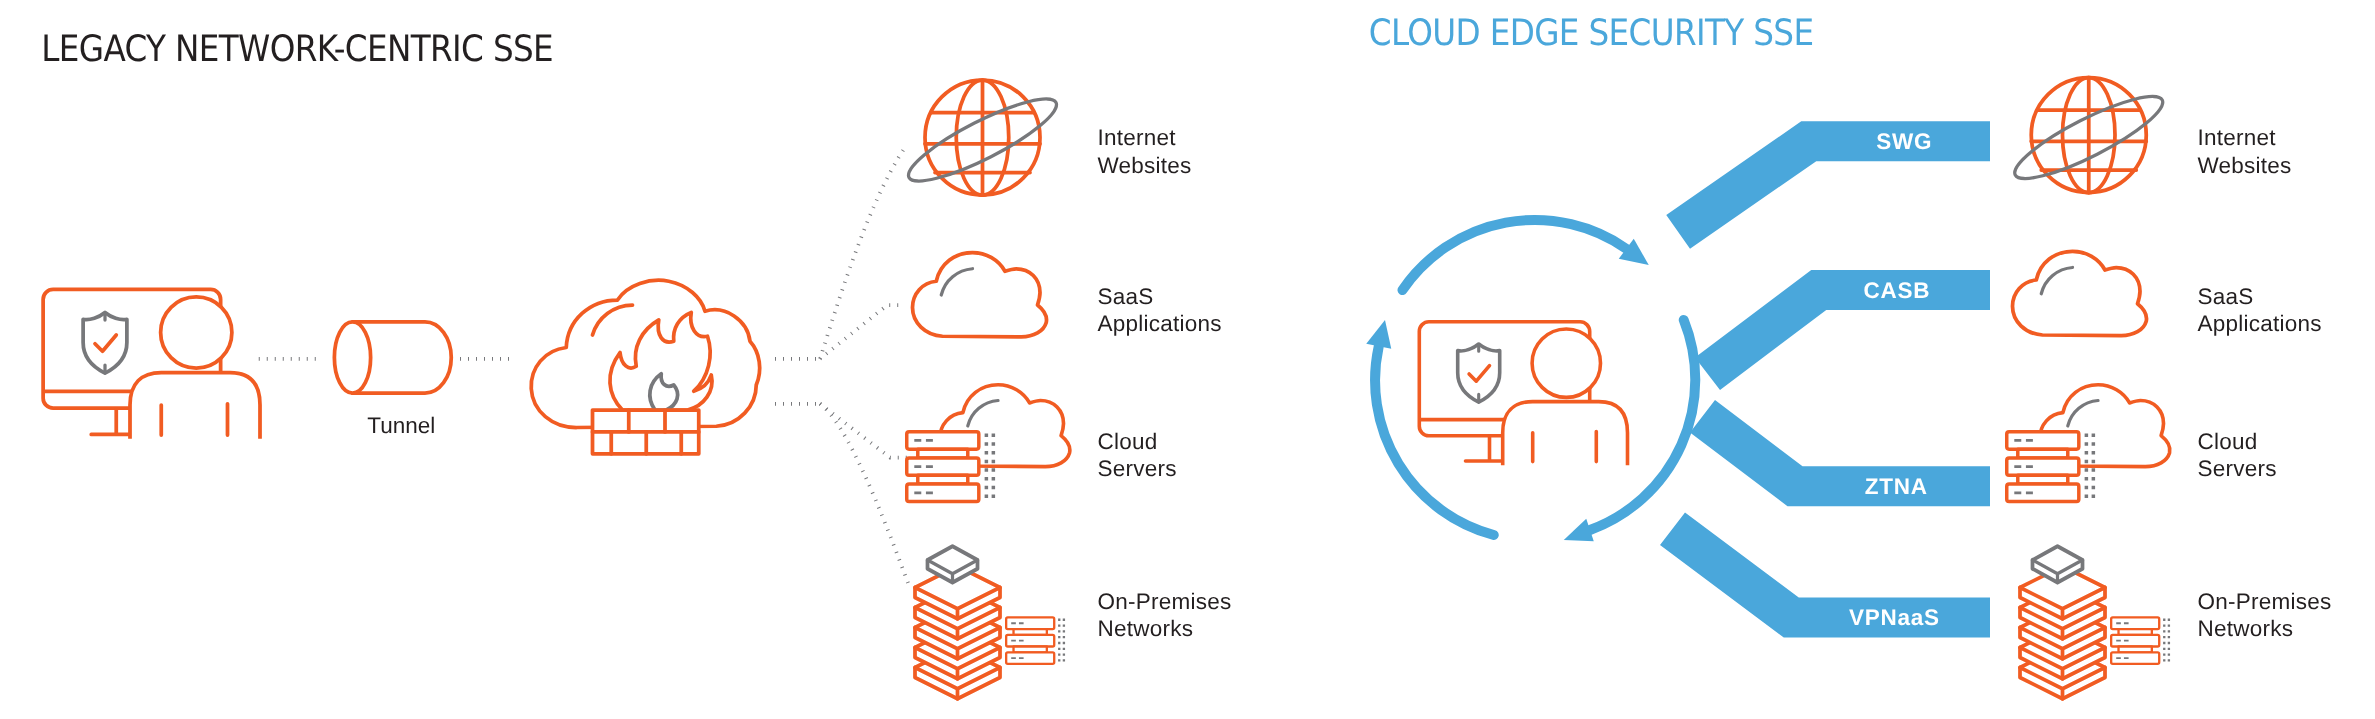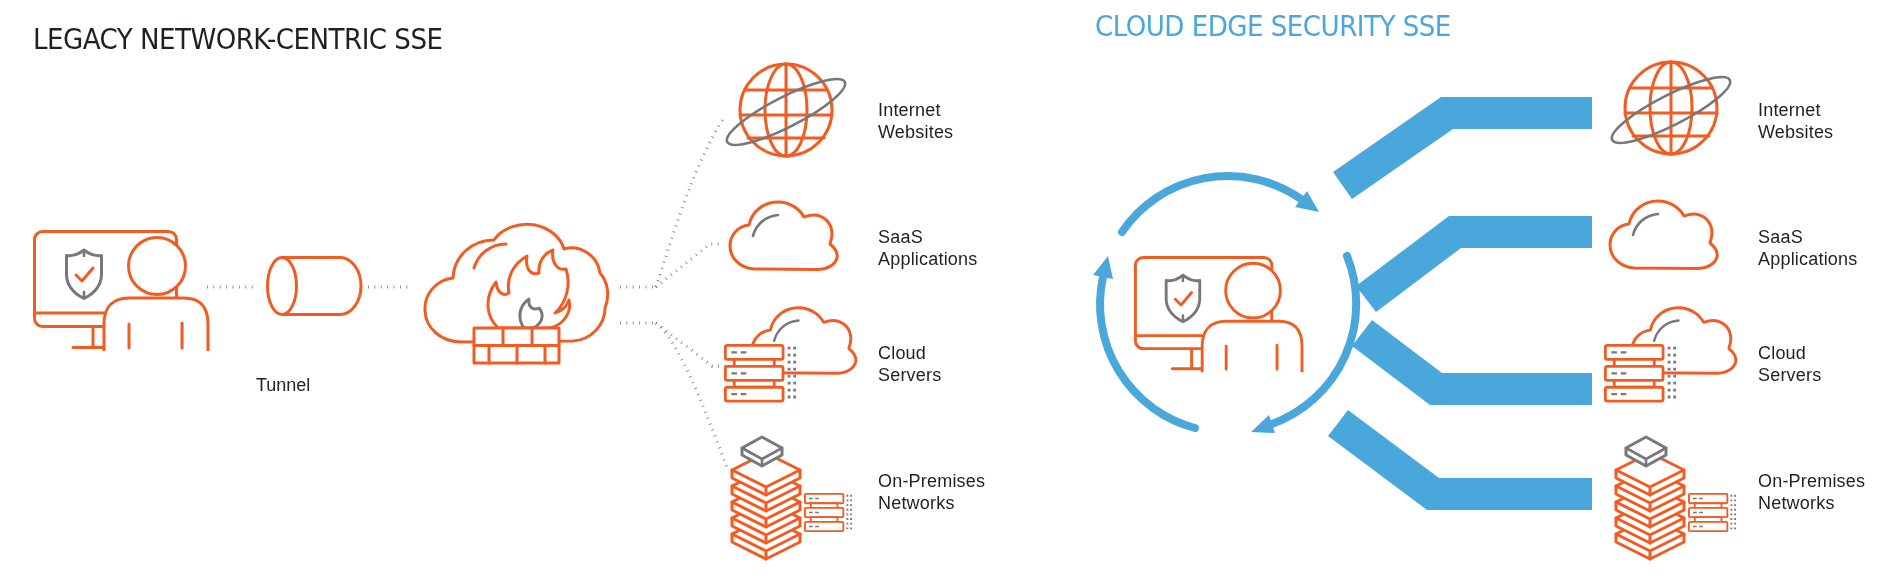--- a/index.html
+++ b/index.html
@@ -4,23 +4,23 @@
 <style>
   html,body{margin:0;padding:0;background:#fff;}
   #stage{position:relative;width:1900px;height:575px;background:#fff;overflow:hidden;
          font-family:"Liberation Sans",sans-serif;}
   #scene{position:absolute;left:0;top:0;}
   .title{position:absolute;font-family:"DejaVu Sans",sans-serif;font-stretch:condensed;
          font-size:29px;font-weight:500;letter-spacing:-0.5px;white-space:nowrap;}
   .t-dark{color:#231F20;text-align:center;}
   .t-blue{color:#4AA7DB;}
   .dlbl{position:absolute;font-size:18px;line-height:22px;color:#231F20;letter-spacing:0.2px;}
-  .clbl{position:absolute;font-size:18px;line-height:21px;color:#231F20;text-align:left;margin-top:45px;}
+  .clbl{position:absolute;font-size:18px;line-height:21px;color:#231F20;text-align:center;}
   .rlbl{position:absolute;font-size:18px;line-height:24px;font-weight:bold;color:#FFFFFF;
-        text-align:center;letter-spacing:0.6px;margin-top:24px;}
+        text-align:center;letter-spacing:0.6px;}
   
   .o{stroke:#F15C22;fill:none;stroke-width:3;stroke-linecap:round;stroke-linejoin:round;}
   .ow{stroke:#F15C22;fill:#fff;stroke-width:3;stroke-linejoin:round;}
   .g{stroke:#77787B;fill:none;stroke-width:2.6;stroke-linecap:round;stroke-linejoin:round;}
   .gw{stroke:#77787B;fill:#fff;stroke-width:3;stroke-linejoin:round;}
   .gd{stroke:#77787B;fill:none;stroke-width:2.4;}
   .gdot{stroke:#77787B;fill:none;stroke-width:3;stroke-dasharray:3 4.5;}
   .dot{stroke:#77787B;fill:none;stroke-width:3;stroke-dasharray:0.8 5.6;stroke-linecap:butt;}
   .b{stroke:#4AA7DB;fill:none;stroke-width:8;stroke-linecap:round;}
   .bf{fill:#4AA7DB;stroke:none;}

